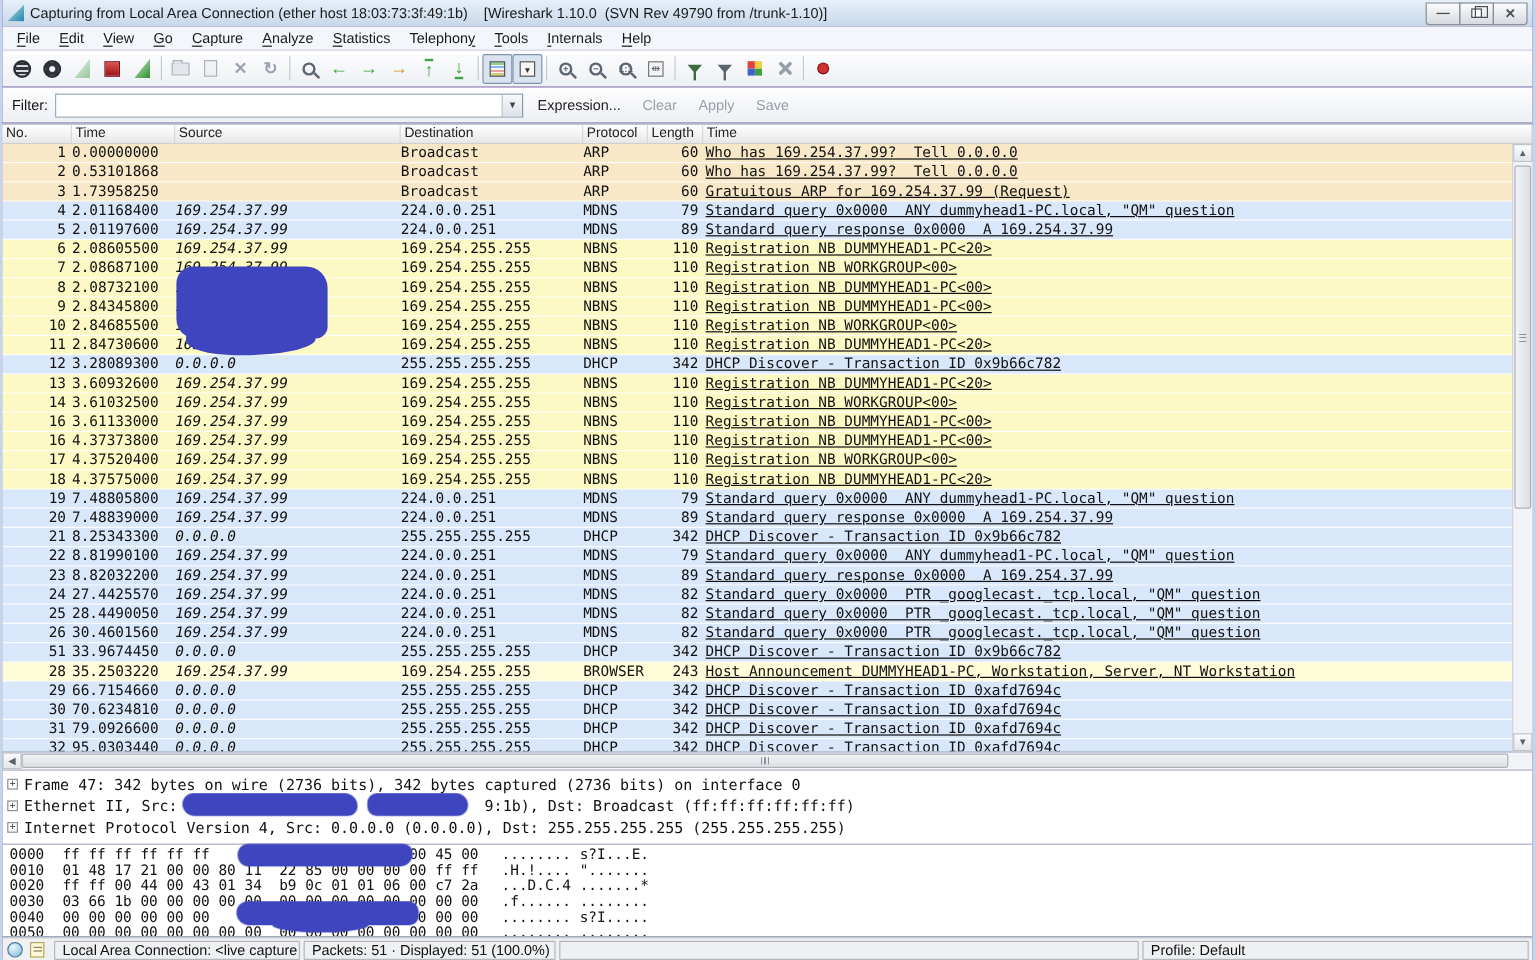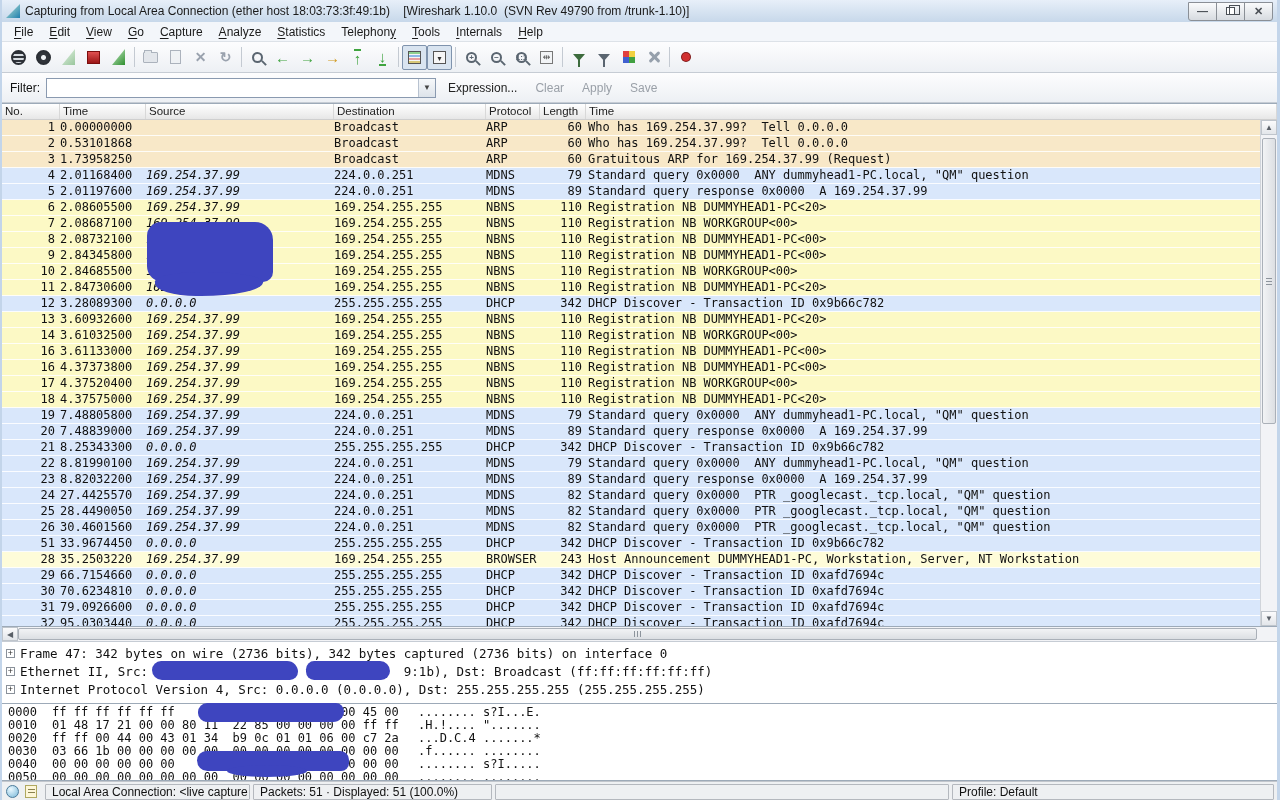--- a/index.html
+++ b/index.html
@@ -71,21 +71,21 @@
   .hcell { border-right:1px solid #d8d8d8; padding:1px 3px; overflow:hidden; flex:0 0 auto; }
   #pl-body { height:506px; overflow:hidden; font-family:"DejaVu Sans Mono","Liberation Mono",monospace; font-size:12px; }
   .prow { display:flex; height:16px; line-height:15px; border-bottom:1px solid rgba(255,255,255,.85); }
   .pcell { overflow:hidden; flex:0 0 auto; white-space:pre; }
   .c-no { width:58px; text-align:right; padding-right:5px; }
   .c-time { width:86px; }
   .c-src { width:188px;font-style:italic; }
   .c-dst { width:152px; }
   .c-proto { width:54px; }
   .c-len { width:46px; text-align:right; padding-right:4px; }
-  .c-info { flex:1 1 auto; padding-left:2px; }
+  .c-info { flex:1 1 auto; padding-left:2px;text-decoration:underline; }
   .h-no{width:58px}.h-time{width:86px}.h-src{width:188px}.h-dst{width:152px}.h-proto{width:54px}.h-len{width:46px}.h-info{flex:1 1 auto}
   .row-arp { background:#f8e8c8; }
   .row-udp { background:#d9e7fb; }
   .row-nbns { background:#fcf9c5; }
   .row-browser { background:#fefcd9; }
 
   
   #vscroll { position:absolute; top:16px; right:0; width:17px; bottom:0; background:#f2f3f6; border-left:1px solid #d0d4da; }
   .varrow { height:15px; display:flex; align-items:center; justify-content:center; font-size:8px; color:#5a6068; background:linear-gradient(#fbfbfc,#e3e6ea); border:1px solid #bfc5cc; }
   #vthumb { position:absolute; top:18px; left:1px; width:14px; height:286px; background:linear-gradient(90deg,#f2f3f5,#dcdfe3); border:1px solid #aab0b8; border-radius:2px; }
@@ -111,21 +111,21 @@
   .hx-ascii { }
 
   
   #statusbar { height:20px; background:#eef0f2; border-top:1px solid #c2c6cc; display:flex; align-items:center; flex:1 0 auto; font-size:12px; }
   .sb-icons { display:flex; align-items:center; gap:6px; padding:0 8px 0 4px; }
   .ic-expert { width:13px; height:13px; border-radius:50%; border:1px solid #4a7a9a; background:radial-gradient(circle at 35% 30%,#eaf8ff,#7ab8d8); }
   .ic-note { width:12px; height:13px; background:#fdf6d8; border:1px solid #b0a860; position:relative; }
   .ic-note::after { content:""; position:absolute; left:2px; top:3px; width:7px; height:1px; background:#8a8250; box-shadow:0 3px #8a8250; }
   .sb-sec { height:16px; border:1px solid #b4b8be; border-radius:1px; display:flex; align-items:center; padding:0 6px; margin-right:3px; overflow:hidden; white-space:nowrap; }
   #sb-source { width:205px; }
-  #sb-packets { width:239px; }
+  #sb-packets { width:210px; }
   #sb-spacer { flex:1; }
   #sb-profile { width:322px; }
 
   
   .scribble { position:absolute; background:#3e45bf; z-index:5; }
   #scr-1 { left:145px; top:118px; width:126px; height:60px; border-radius:14px 18px 10px 16px; }
   #scr-1::after { content:""; position:absolute; left:8px; bottom:-14px; width:108px; height:24px; background:#3e45bf; border-radius:45% 55% 60% 40%/40% 45% 60% 55%; }
   #scr-2 { left:152px; top:661px; width:146px; height:19px; border-radius:10px 12px 9px 11px; }
   #scr-3 { left:306px; top:661px; width:84px; height:19px; border-radius:9px 11px 10px 9px; }
   #scr-4 { left:198px; top:703px; width:146px; height:19px; border-radius:10px 9px 12px 10px; }

